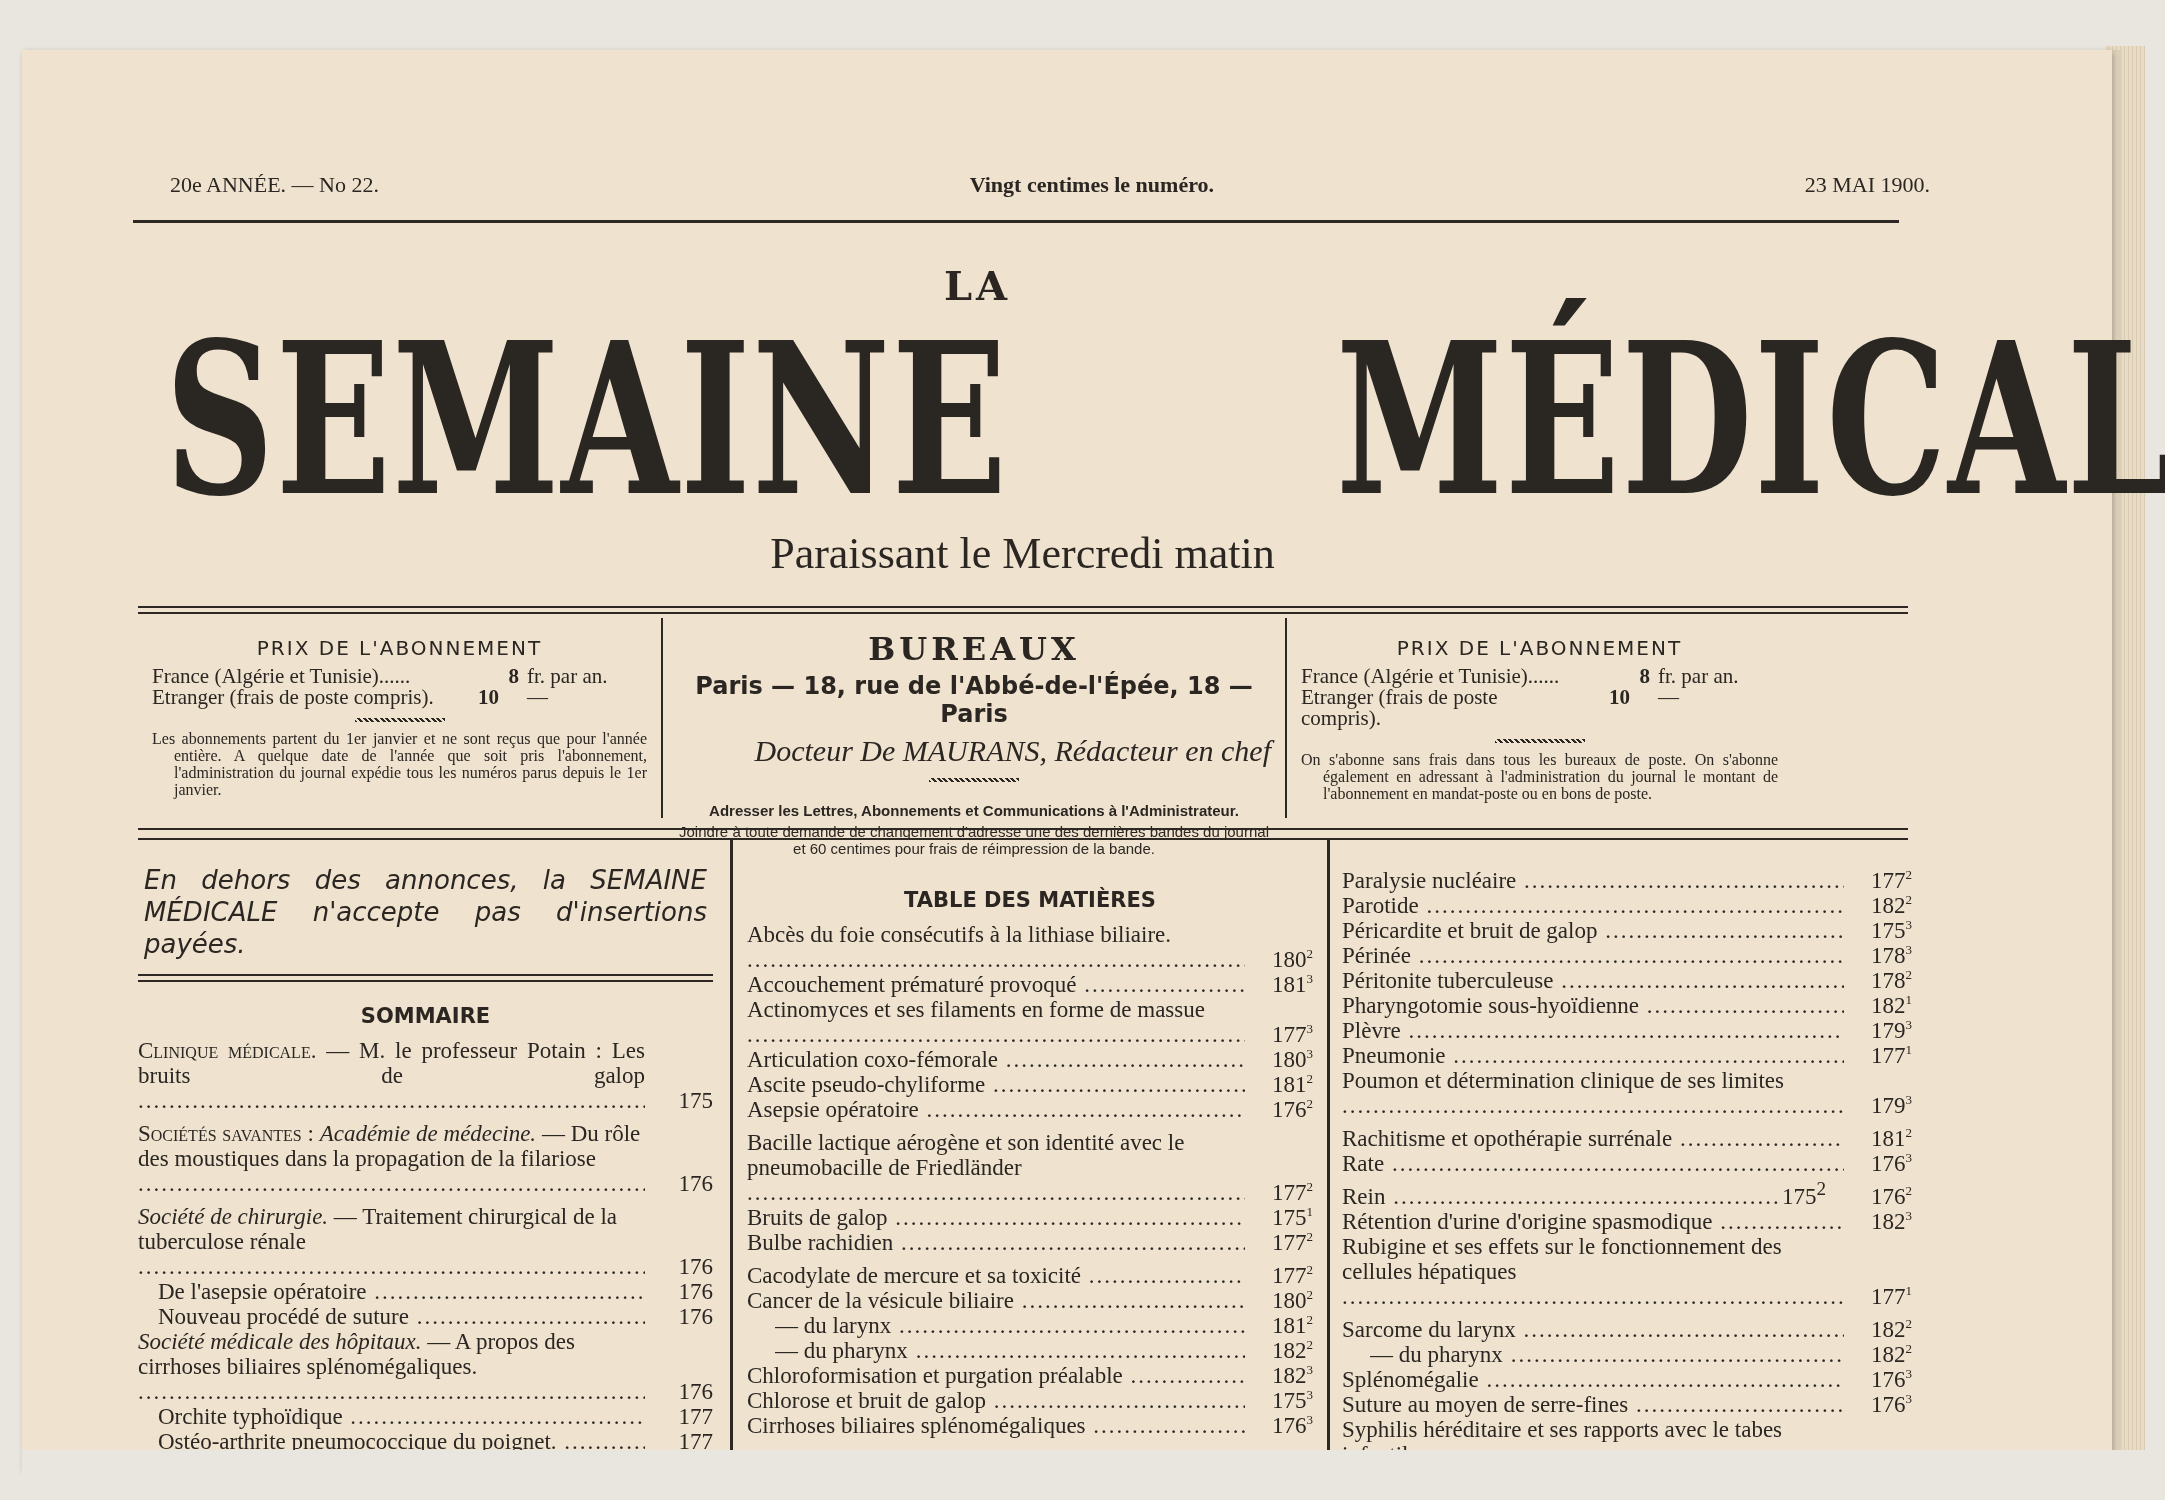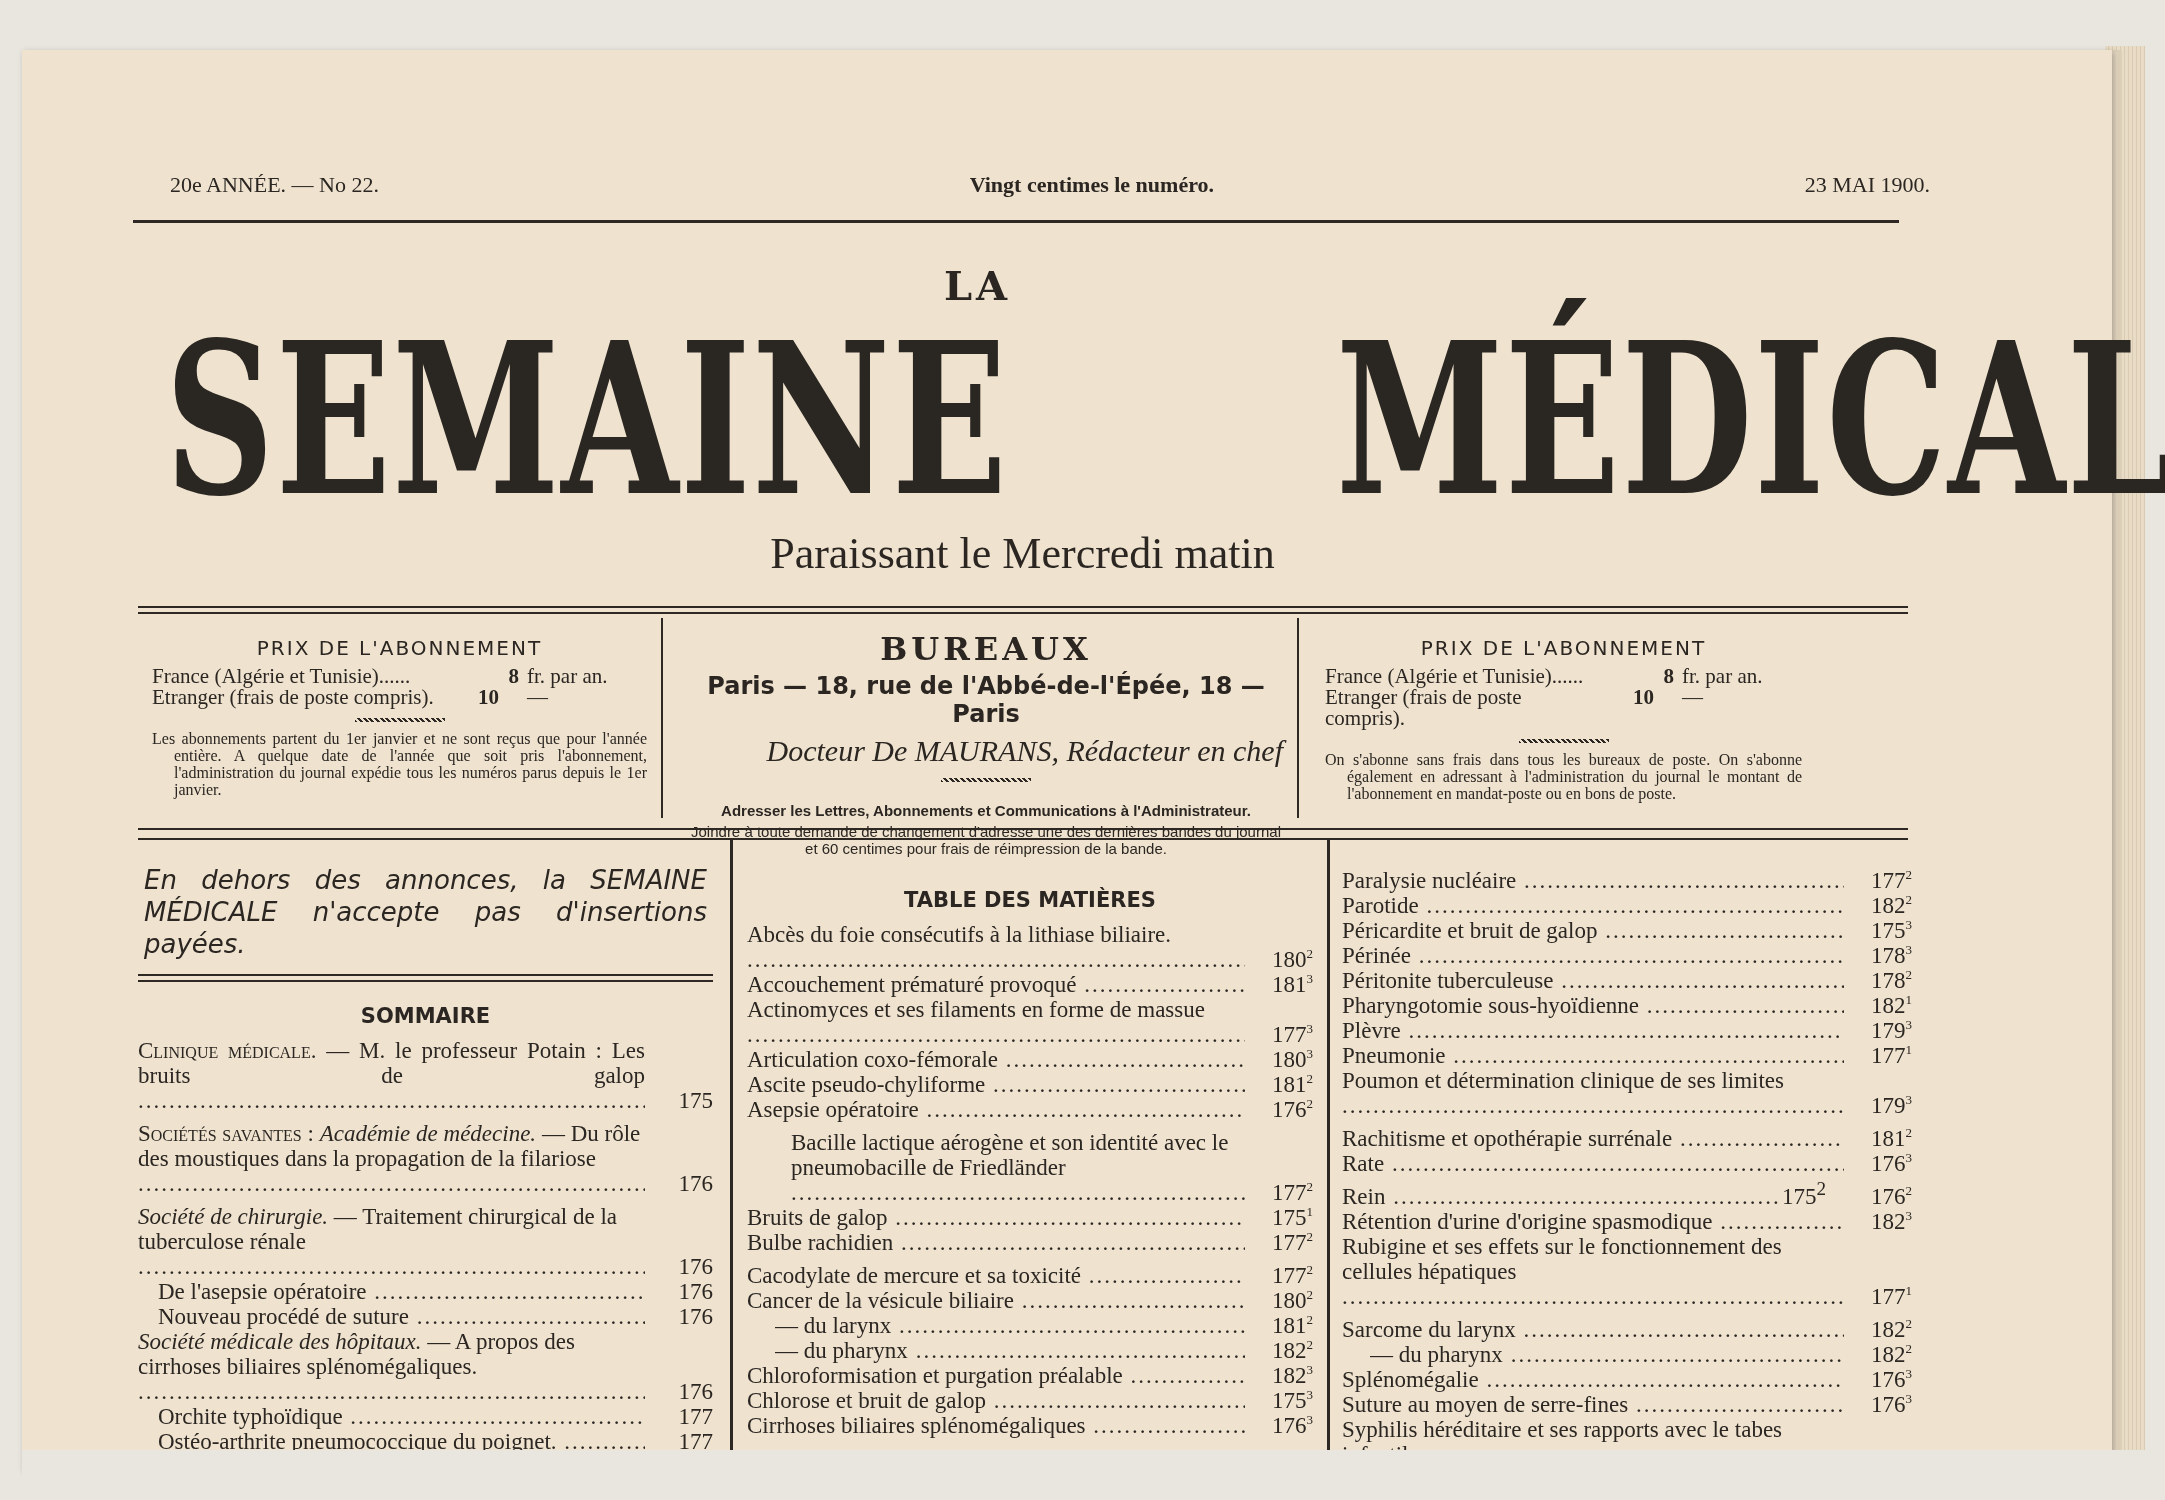--- a/index.html
+++ b/index.html
@@ -35,21 +35,21 @@
     position:absolute; top:315px; left:165px; width:1720px; height:200px;
     display:flex; justify-content:space-between; align-items:flex-end;
     font-family:"DejaVu Serif", serif; font-weight:bold; font-size:210px; line-height:190px;
     color:#2a2622; letter-spacing:2px;
   }
   .title-main span { transform:scaleX(0.72); transform-origin:left bottom; display:inline-block; white-space:nowrap; }
   .subtitle {
     position:absolute; top:528px; left:0; right:120px; text-align:center;
     font-family:"Liberation Serif", serif; font-size:44px;
   }
-  .info-band { position:absolute; top:618px; left:138px; width:1770px; height:200px; display:flex;gap:12px; }
+  .info-band { position:absolute; top:618px; left:138px; width:1770px; height:200px; display:flex; }
   .info-band .col { padding:10px 14px; box-sizing:border-box; }
   .info-left { width:525px; border-right:2px solid #2d2824; }
   .info-mid { width:624px; border-right:2px solid #2d2824; text-align:center; }
   .info-right { width:505px; }
   .prix-title { text-align:center; font-family:"DejaVu Sans", sans-serif; font-size:20px; letter-spacing:2px; margin-top:8px; }
   .prix-row { display:flex; font-family:"Liberation Serif", serif; font-size:21px; line-height:21px; }
   .prix-row .lbl { flex:1; }
   .prix-row .amt { font-weight:bold; width:50px; text-align:right; margin-right:8px; }
   .prix-row .unit { width:120px; }
   .squiggle { margin:10px auto 8px; width:90px; height:4px;
@@ -222,21 +222,21 @@
           <span class="pg">180<sup>3</sup></span>
         </div>
         <div class="entry">
           <span class="txt">Ascite pseudo-chyliforme</span>
           <span class="pg">181<sup>2</sup></span>
         </div>
         <div class="entry">
           <span class="txt">Asepsie opératoire</span>
           <span class="pg">176<sup>2</sup></span>
         </div>
-        <div class="entry wrapped" style="margin-top: 8px; margin-left: 44px;">
+        <div class="entry wrapped" style="margin-top: 8px;">
           <span class="txt">Bacille lactique aérogène et son identité avec le pneumobacille de Friedländer</span>
           <span class="pg">177<sup>2</sup></span>
         </div>
         <div class="entry">
           <span class="txt">Bruits de galop</span>
           <span class="pg">175<sup>1</sup></span>
         </div>
         <div class="entry">
           <span class="txt">Bulbe rachidien</span>
           <span class="pg">177<sup>2</sup></span>

